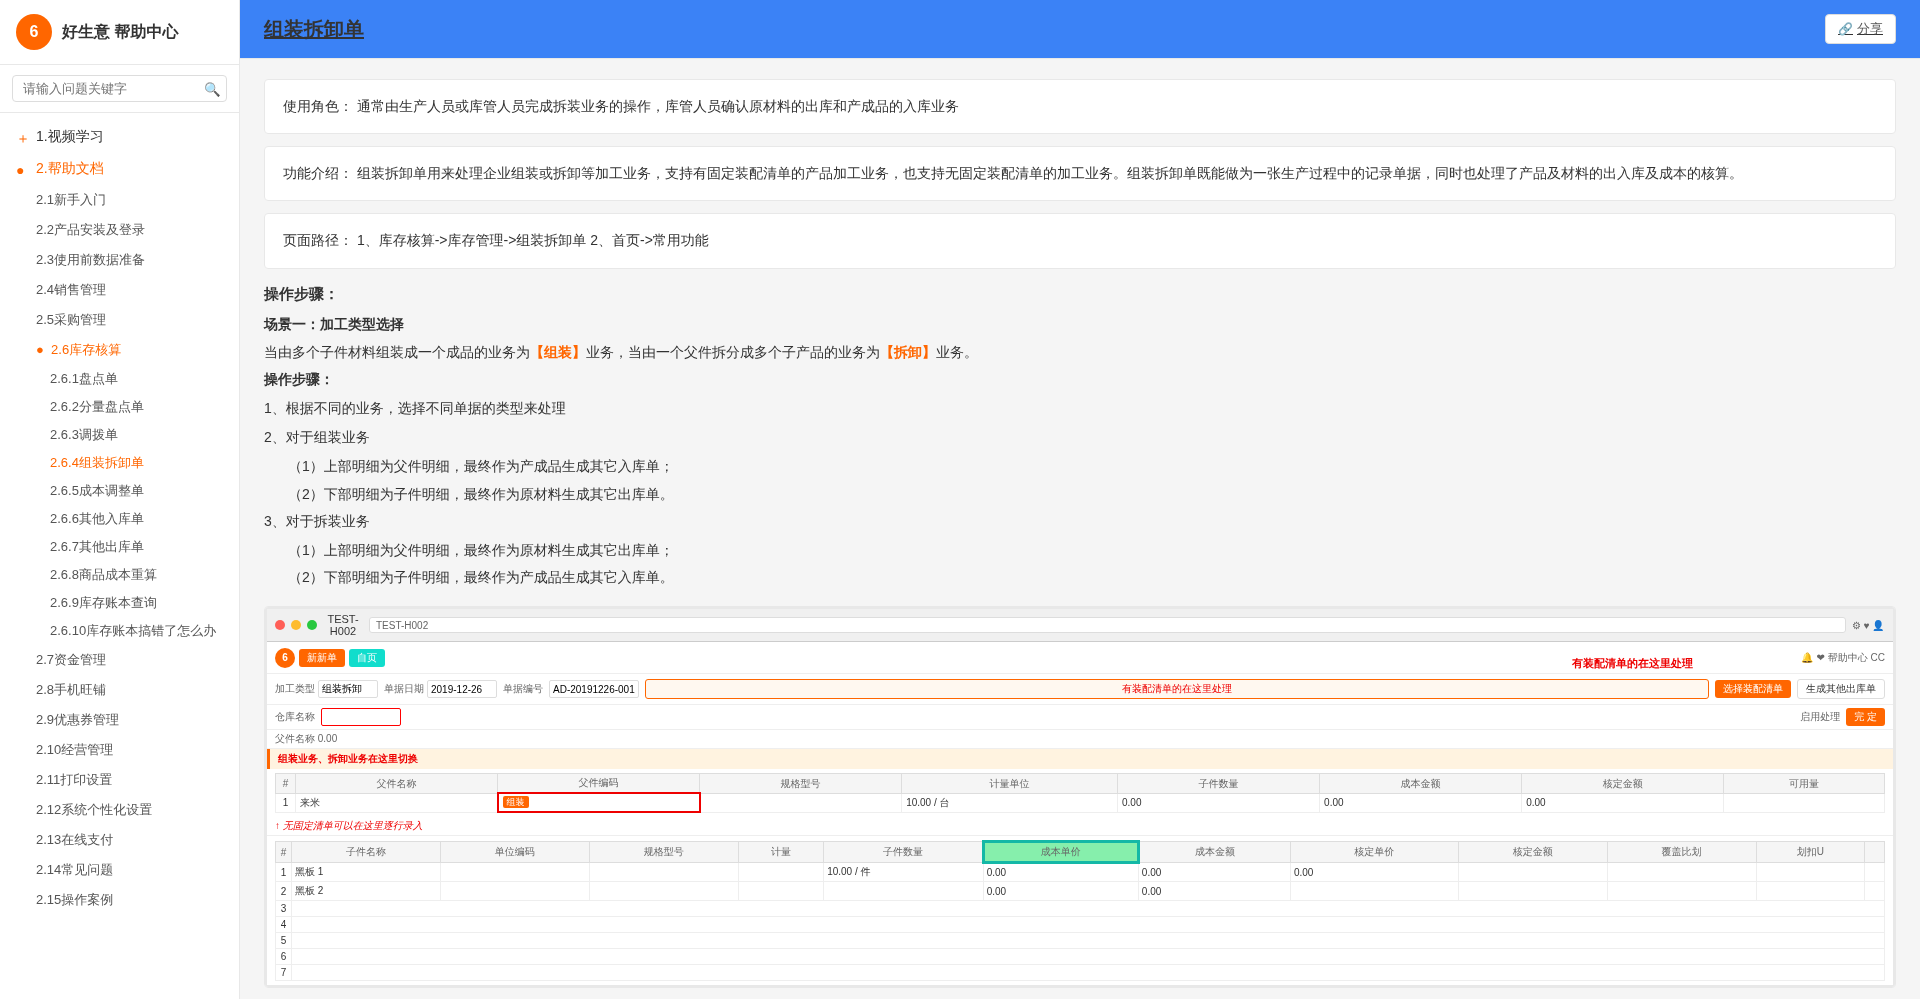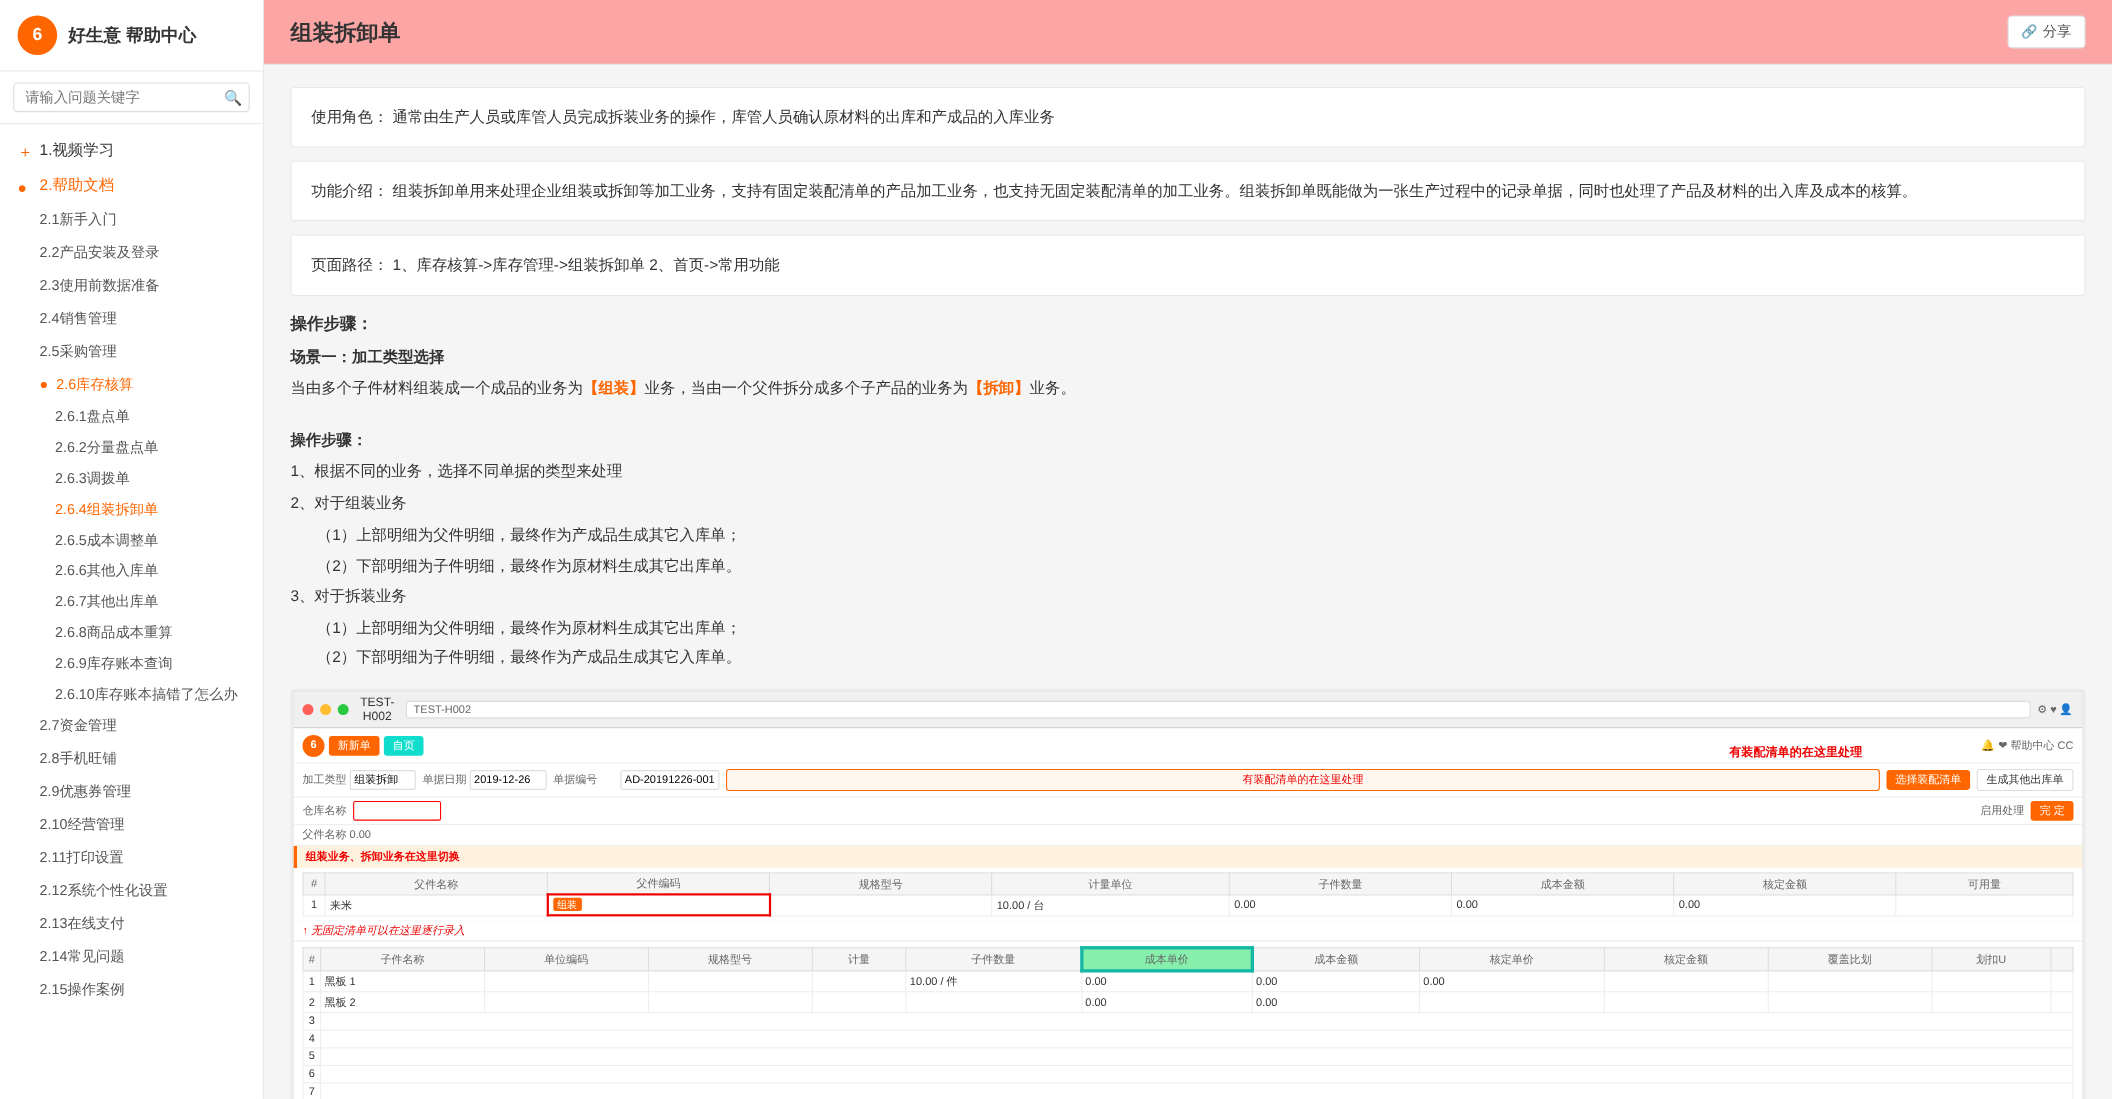--- a/index.html
+++ b/index.html
@@ -88,24 +88,24 @@
     
     .main {
       flex: 1;
       display: flex;
       flex-direction: column;
       height: 100vh;
       overflow: hidden;
       background: #f5f5f5;
     }
     .topbar {
-      background: #fca5a5;
+      background: #3b82f6;
       padding: 14px 24px;
       border-bottom: 1px solid #e8e8e8;
-      display: flex; align-items: center; justify-content: space-between;
+      display: flex; align-items: center; justify-content: space-between; text-decoration: underline;
     }
     .page-title-text {
       font-size: 20px; font-weight: bold; color: #333;
     }
     .share-btn {
       display: flex; align-items: center; gap: 4px;
       border: 1px solid #ddd; border-radius: 4px;
       padding: 5px 12px; background: #fff; cursor: pointer;
       font-size: 13px; color: #555;
     }
@@ -117,21 +117,21 @@
       border-radius: 4px; padding: 14px 18px;
       margin-bottom: 12px; font-size: 14px; line-height: 1.8; color: #333;
     }
     .section-title {
       font-size: 15px; font-weight: bold; color: #333; margin: 16px 0 8px;
     }
     .scenario-title {
       font-size: 14px; font-weight: bold; color: #333; margin: 12px 0 6px;
     }
     .content-text {
-      font-size: 14px; color: #333; line-height: 1.8; margin-bottom: 22px;
+      font-size: 14px; color: #333; line-height: 1.8; margin-bottom: 2px;
     }
     .step-item {
       font-size: 14px; color: #333; line-height: 1.8; margin-bottom: 4px; padding-left: 0;
     }
     .sub-step {
       padding-left: 24px; margin-bottom: 2px;
     }
     .screenshot-container {
       margin-top: 16px;
       border: 1px solid #e8e8e8;
@@ -313,21 +313,21 @@
 
         <div style="background:#fff;padding:5px 8px;border-bottom:1px solid #eee;display:flex;align-items:center;flex-wrap:wrap;gap:6px;position:relative;">
           <div style="display:flex;align-items:center;gap:3px;justify-content:space-between;">
             <span style="font-size:10px;color:#666;">加工类型</span>
             <input type="text" style="border: 1px solid rgb(221, 221, 221); border-radius: 2px; height: 18px; padding: 0px 3px; font-size: 10px; width: 60px;" value="组装拆卸">
           </div>
           <div style="display:flex;align-items:center;gap:3px;">
             <span style="font-size:10px;color:#666;">单据日期</span>
             <input type="text" style="border: 1px solid rgb(221, 221, 221); border-radius: 2px; height: 18px; padding: 0px 3px; font-size: 10px; width: 70px;" value="2019-12-26">
           </div>
-          <div style="display:flex;align-items:center;gap:21px;">
+          <div style="display:flex;align-items:center;gap:6px;">
             <span style="font-size:10px;color:#666;">单据编号</span>
             <input type="text" style="border: 1px solid rgb(221, 221, 221); border-radius: 2px; height: 18px; padding: 0px 3px; font-size: 10px; width: 90px;" value="AD-20191226-001">
           </div>
           <div style="flex:1;background:#fff8f0;border:1px solid #f60;border-radius:3px;padding:2px 8px;font-size:10px;color:#e00;text-align:center;">有装配清单的在这里处理</div>
           <button style="background:#f60;color:#fff;border:none;border-radius:3px;padding:2px 8px;font-size:10px;cursor:pointer;">选择装配清单</button>
           <button style="background:#fff;color:#333;border:1px solid #ddd;border-radius:3px;padding:2px 8px;font-size:10px;cursor:pointer;">生成其他出库单</button>
 
           <div style="position:absolute;top:-18px;right:200px;color:#e00;font-size:11px;font-weight:bold;pointer-events:none;">有装配清单的在这里处理</div>
         </div>
 

